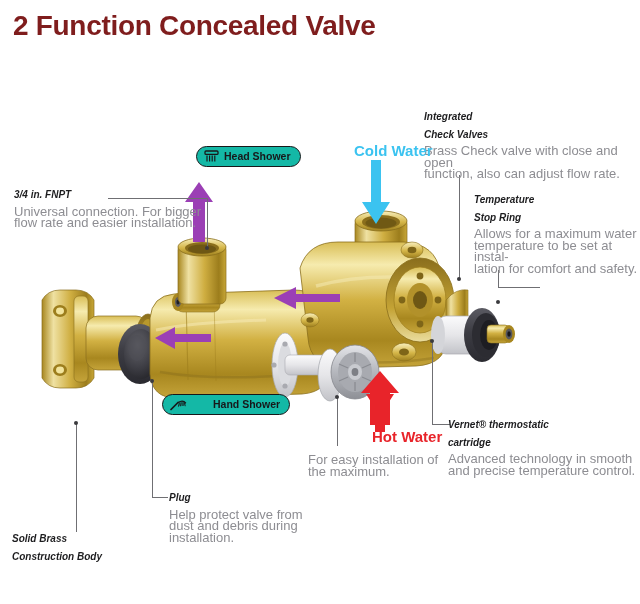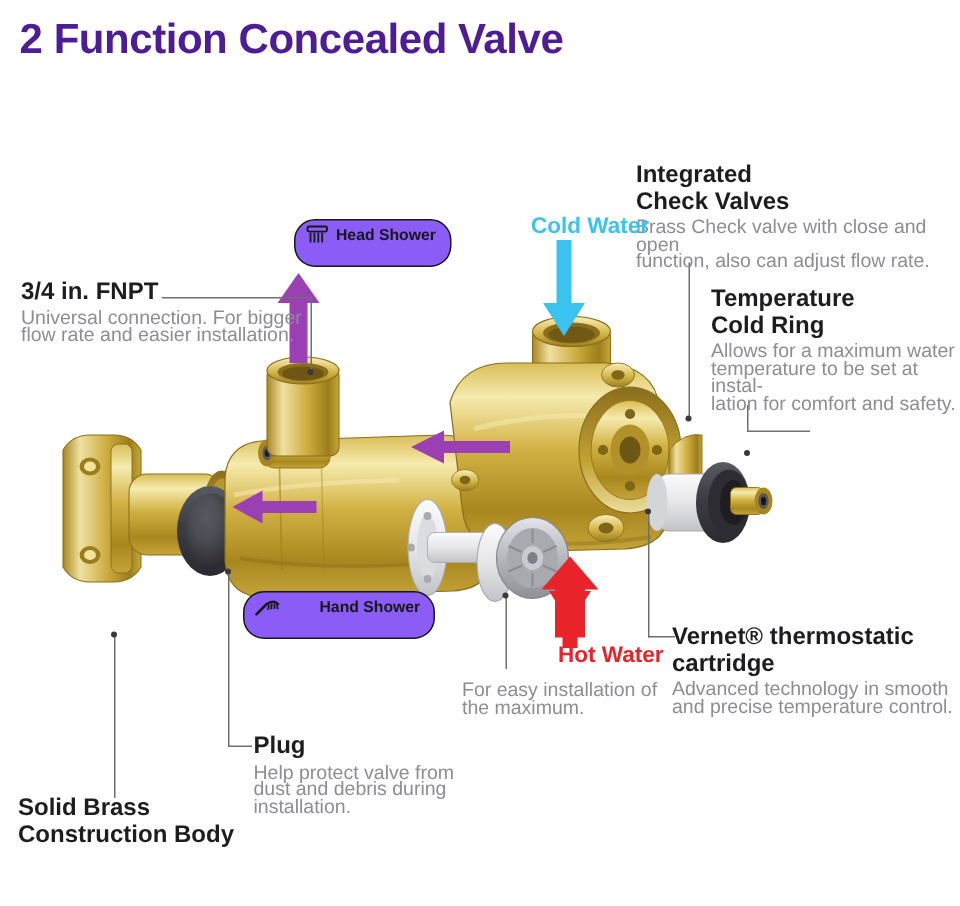--- a/index.html
+++ b/index.html
@@ -10,47 +10,47 @@
     overflow:hidden;
     position:relative;
     color:#1a1a1a;
   }
   #stage{position:absolute;left:0;top:0;width:640px;height:604px;}
 
   
   .title{
     position:absolute;left:13px;top:10px;
     font-size:28px;font-weight:bold;letter-spacing:-0.3px;
-    color:#4c1d95;
+    color:#7f1d1d;
   }
 
   
   .callout{position:absolute;}
   .callout .hd{
     font-size:13.5px;font-weight:bold;color:#1d1d1f;line-height:15.5px;
     white-space:pre-line;
   }
   .callout .bd{
     font-size:9.2px;color:#8d8d92;line-height:11.4px;margin-top:2px;
     white-space:pre-line;
   }
-  .callout.big .hd{font-size:16px;line-height:17.5px;}
+  .callout.big .hd{font-size:10px;line-height:17.5px;font-style:italic;}
   .callout.big .bd{font-size:13px;line-height:11.6px;}
 
   
   .ldr{position:absolute;background:#6f6f73;}
   .ldr.h{height:1px;}
   .ldr.v{width:1px;}
   .dot{position:absolute;width:4px;height:4px;border-radius:50%;background:#3a3a3e;}
 
   
   .pill{
-    position:absolute;display:flex;align-items:center;gap:5px;
-    background:#8b5cf6;border:1.6px solid #17181a;border-radius:14px;
-    padding:3px 9px 14px 7px;
+    position:absolute;display:flex;align-items:flex-start;gap:5px;
+    background:#14b8a6;border:1.6px solid #17181a;border-radius:14px;
+    padding:3px 9px 3px 7px;
     font-size:10.5px;font-weight:bold;color:#17181a;
     white-space:nowrap;
   }
   .pill svg{display:block;}
 
   
   .wlab{position:absolute;font-size:15px;font-weight:bold;white-space:nowrap;}
 
   
   #art{position:absolute;left:0;top:0;}
@@ -283,21 +283,21 @@
 
   <div class="callout big" style="left:424px;top:108px;">
     <div class="hd">Integrated
 Check Valves</div>
     <div class="bd">Brass Check valve with close and open
 function, also can adjust flow rate.</div>
   </div>
 
   <div class="callout big" style="left:474px;top:191px;">
     <div class="hd">Temperature
-Cold Ring</div>
+Stop Ring</div>
     <div class="bd">Allows for a maximum water
 temperature to be set at instal-
 lation for comfort and safety.</div>
   </div>
 
   <div class="callout big" style="left:448px;top:416px;">
     <div class="hd">Vernet® thermostatic
 cartridge</div>
     <div class="bd">Advanced technology in smooth
 and precise temperature control.</div>

